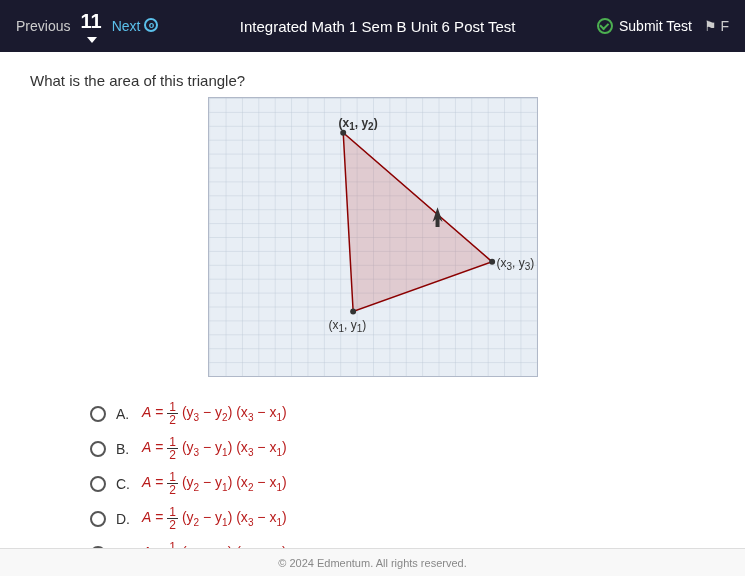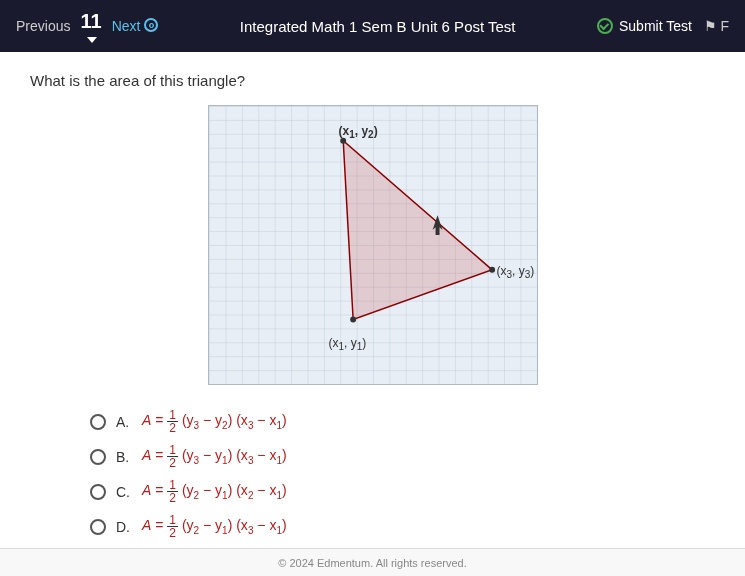--- a/index.html
+++ b/index.html
@@ -122,21 +122,21 @@
     
     .main-content {
       background: white;
       margin: 0;
       padding: 20px 30px;
       min-height: calc(576px - 52px - 28px);
     }
     .question-text {
       font-size: 15px;
       color: #333;
-      margin-bottom: 16px;
+      margin-bottom: 8px;
       font-weight: 500;
     }
 
     
     .graph-container {
       width: 330px;
       height: 280px;
       margin: 0 auto 24px auto;
       position: relative;
       background: #e8eef5;
@@ -260,21 +260,21 @@
       <polygon points="135,35 145,215 285,165" fill="rgba(200,100,100,0.25)" stroke="#8B0000" stroke-width="1.5"></polygon>
 
       <circle cx="135" cy="35" r="3" fill="#333"></circle>
       <circle cx="145" cy="215" r="3" fill="#333"></circle>
       <circle cx="285" cy="165" r="3" fill="#333"></circle>
 
       <polygon points="230,110 225,125 228,122 228,130 232,130 232,122 235,125" fill="#333"></polygon>
     </svg>
 
     <div class="triangle-label" style="top:18px; left:130px;font-weight:bold;">(x<sub>1</sub>, y<sub>2</sub>)</div>
-    <div class="triangle-label" style="top:230px; left:120px;">(x<sub>1</sub>, y<sub>1</sub>)</div>
+    <div class="triangle-label" style="top:220px; left:120px;">(x<sub>1</sub>, y<sub>1</sub>)</div>
     <div class="triangle-label" style="top:158px; left:288px;">(x<sub>3</sub>, y<sub>3</sub>)</div>
   </div>
 
   <div class="answer-choices">
 
     <div class="answer-choice">
       <div class="radio-circle"></div>
       <span class="choice-label">A.</span>
       <span class="choice-formula">
         <i>A</i> = <span class="frac"><span class="frac-num">1</span><span class="frac-den">2</span></span>

